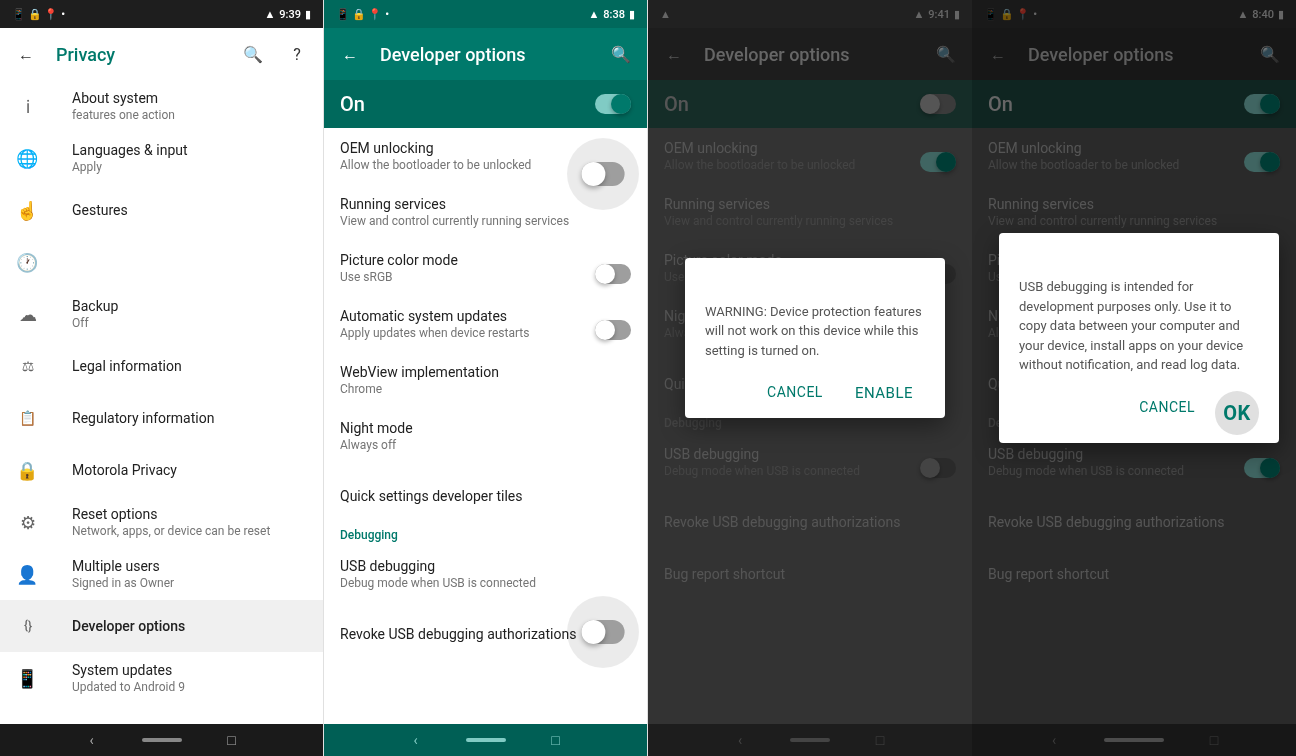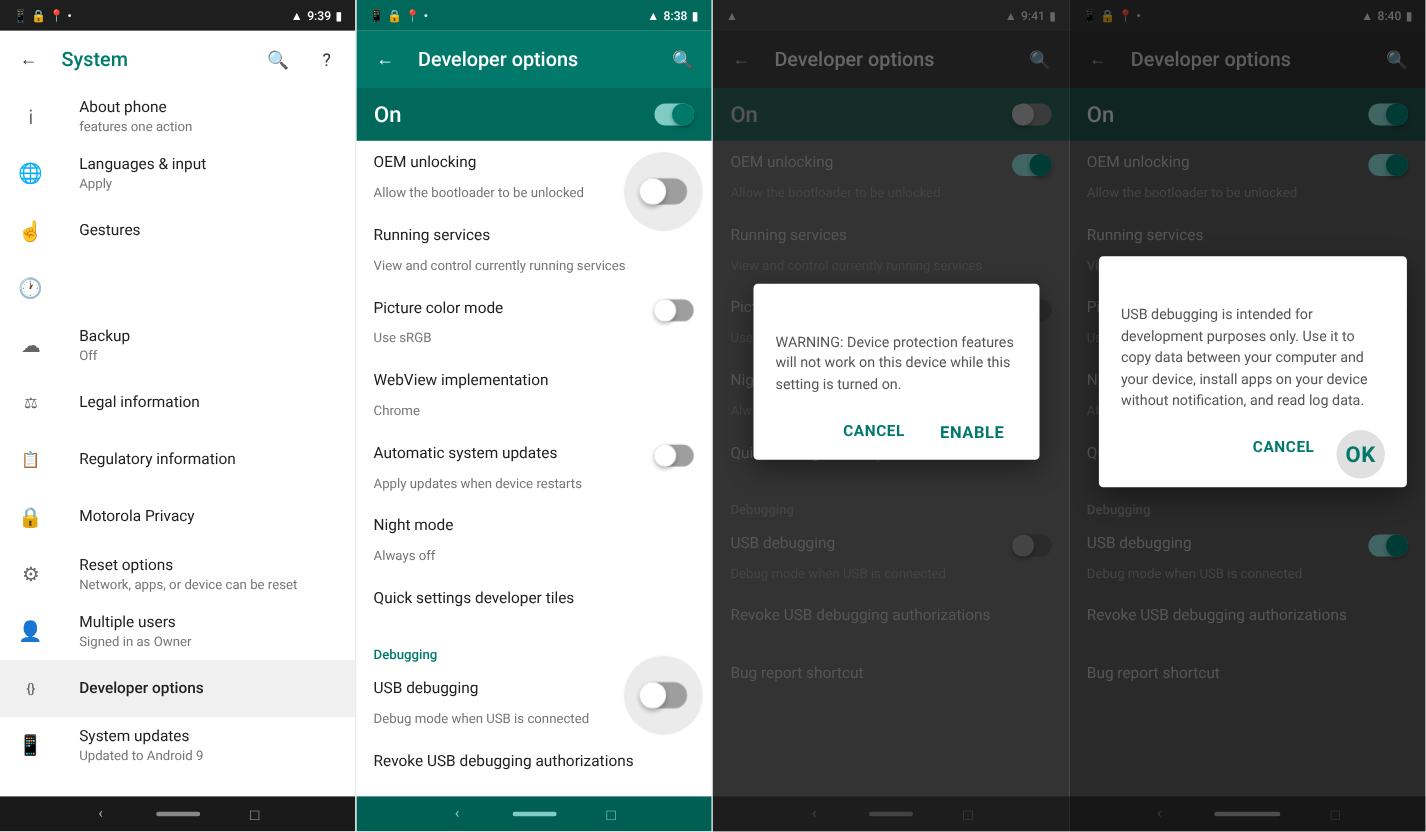--- a/index.html
+++ b/index.html
@@ -192,26 +192,26 @@
 
     .toggle-teal-on { background: #80cbc4; }
     .toggle-teal-on .toggle-thumb { background: #00796b; right: 0; }
 
     
     .dev-item {
       padding: 12px 16px;
       border-bottom: none;
       cursor: pointer;
       display: flex;
-      align-items: flex-start;
+      align-items: flex-end;
       min-height: 52px;
     }
     .dev-item-text { flex: 1; }
     .dev-item-title { font-size: 14px; color: #212121; }
-    .dev-item-subtitle { font-size: 12px; color: #757575; margin-top: 12px; }
+    .dev-item-subtitle { font-size: 12px; color: #757575; margin-top: 2px; }
 
     .dev-section-header {
       padding: 12px 16px 4px;
       font-size: 12px;
       color: #00796b;
       font-weight: 500;
     }
     .dev-section-header-gray { color: #888; }
 
     
@@ -251,21 +251,21 @@
 
     .dialog-actions {
       display: flex;
       justify-content: flex-end;
       gap: 8px;
     }
 
     .dialog-btn {
       padding: 8px 12px;
       font-size: 14px;
-      font-weight: 700;
+      font-weight: 400;
       color: #00796b;
       text-transform: uppercase;
       cursor: pointer;
       border-radius: 4px;
       letter-spacing: 0.5px;
     }
 
     
     .oem-toggle-highlight {
       position: absolute;
@@ -345,30 +345,30 @@
     </div>
     <div class="status-bar-right">
       <span>▲</span>
       <span>9:39</span>
       <span>▮</span>
     </div>
   </div>
 
   <div class="app-bar app-bar-light">
     <div class="icon-btn">←</div>
-    <div class="app-bar-title">System</div>
+    <div class="app-bar-title">Privacy</div>
     <div class="icon-btn">🔍</div>
     <div class="icon-btn">?</div>
   </div>
 
   <div class="settings-list">
     <div class="settings-item">
       <div class="settings-item-icon">ℹ</div>
       <div class="settings-item-text">
-        <div class="settings-item-title">About phone</div>
+        <div class="settings-item-title">About system</div>
         <div class="settings-item-subtitle">features one action</div>
       </div>
     </div>
     <div class="settings-item">
       <div class="settings-item-icon">🌐</div>
       <div class="settings-item-text">
         <div class="settings-item-title">Languages &amp; input</div>
         <div class="settings-item-subtitle">Apply</div>
       </div>
     </div>
@@ -494,31 +494,31 @@
       <div class="dev-item-text">
         <div class="dev-item-title">Picture color mode</div>
         <div class="dev-item-subtitle">Use sRGB</div>
       </div>
       <div class="toggle toggle-off">
         <div class="toggle-thumb"></div>
       </div>
     </div>
     <div class="dev-item">
       <div class="dev-item-text">
+        <div class="dev-item-title">Automatic system updates</div>
+        <div class="dev-item-subtitle">Apply updates when device restarts</div>
+      </div>
+      <div class="toggle toggle-off">
+        <div class="toggle-thumb"></div>
+      </div>
+    </div>
+    <div class="dev-item">
+      <div class="dev-item-text">
         <div class="dev-item-title">WebView implementation</div>
         <div class="dev-item-subtitle">Chrome</div>
-      </div>
-    </div>
-    <div class="dev-item">
-      <div class="dev-item-text">
-        <div class="dev-item-title">Automatic system updates</div>
-        <div class="dev-item-subtitle">Apply updates when device restarts</div>
-      </div>
-      <div class="toggle toggle-off">
-        <div class="toggle-thumb"></div>
       </div>
     </div>
     <div class="dev-item">
       <div class="dev-item-text">
         <div class="dev-item-title">Night mode</div>
         <div class="dev-item-subtitle">Always off</div>
       </div>
     </div>
     <div class="dev-item">
       <div class="dev-item-text">

